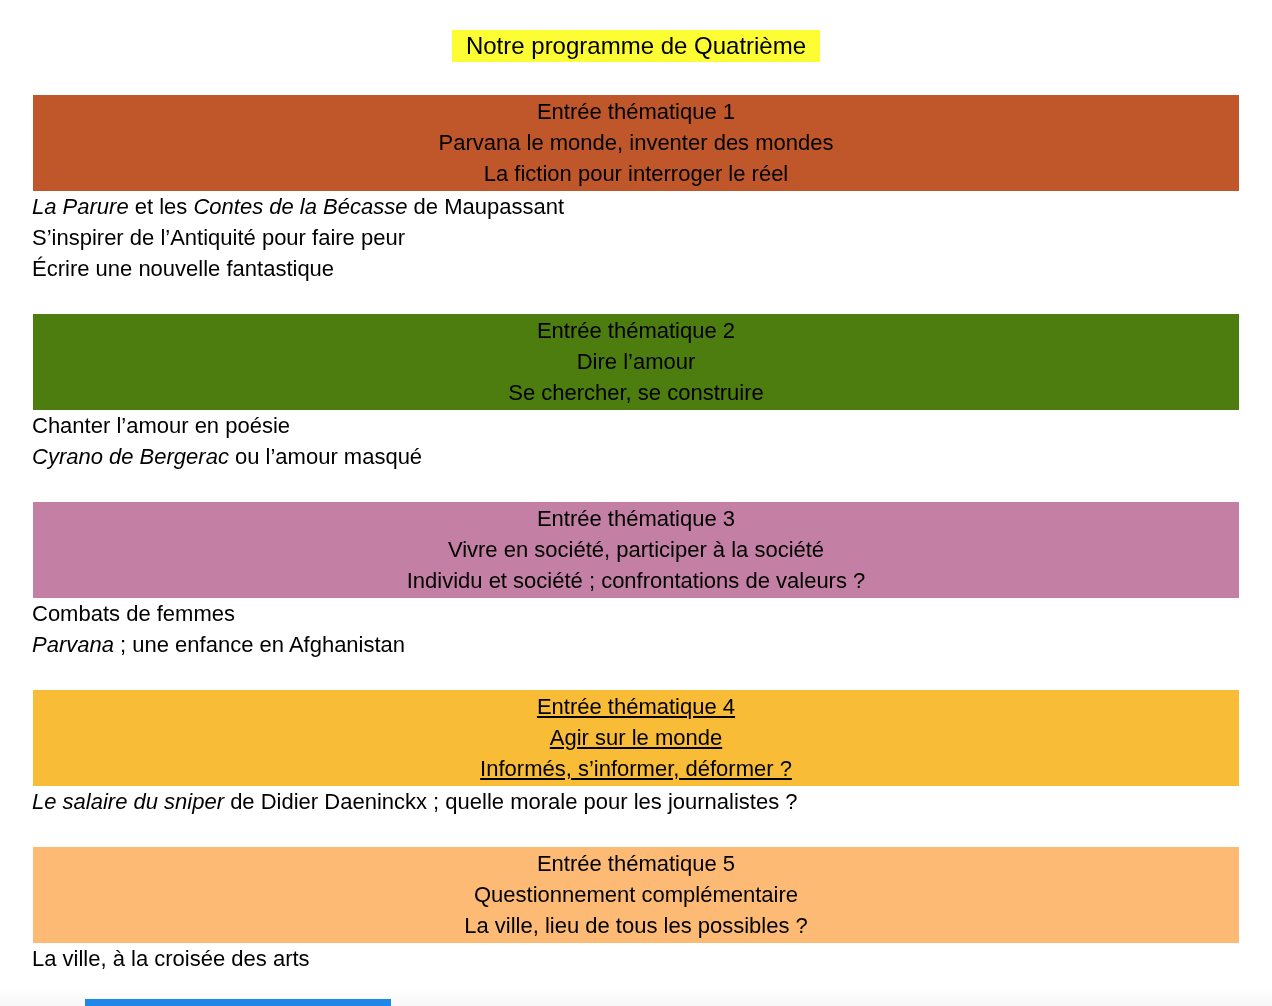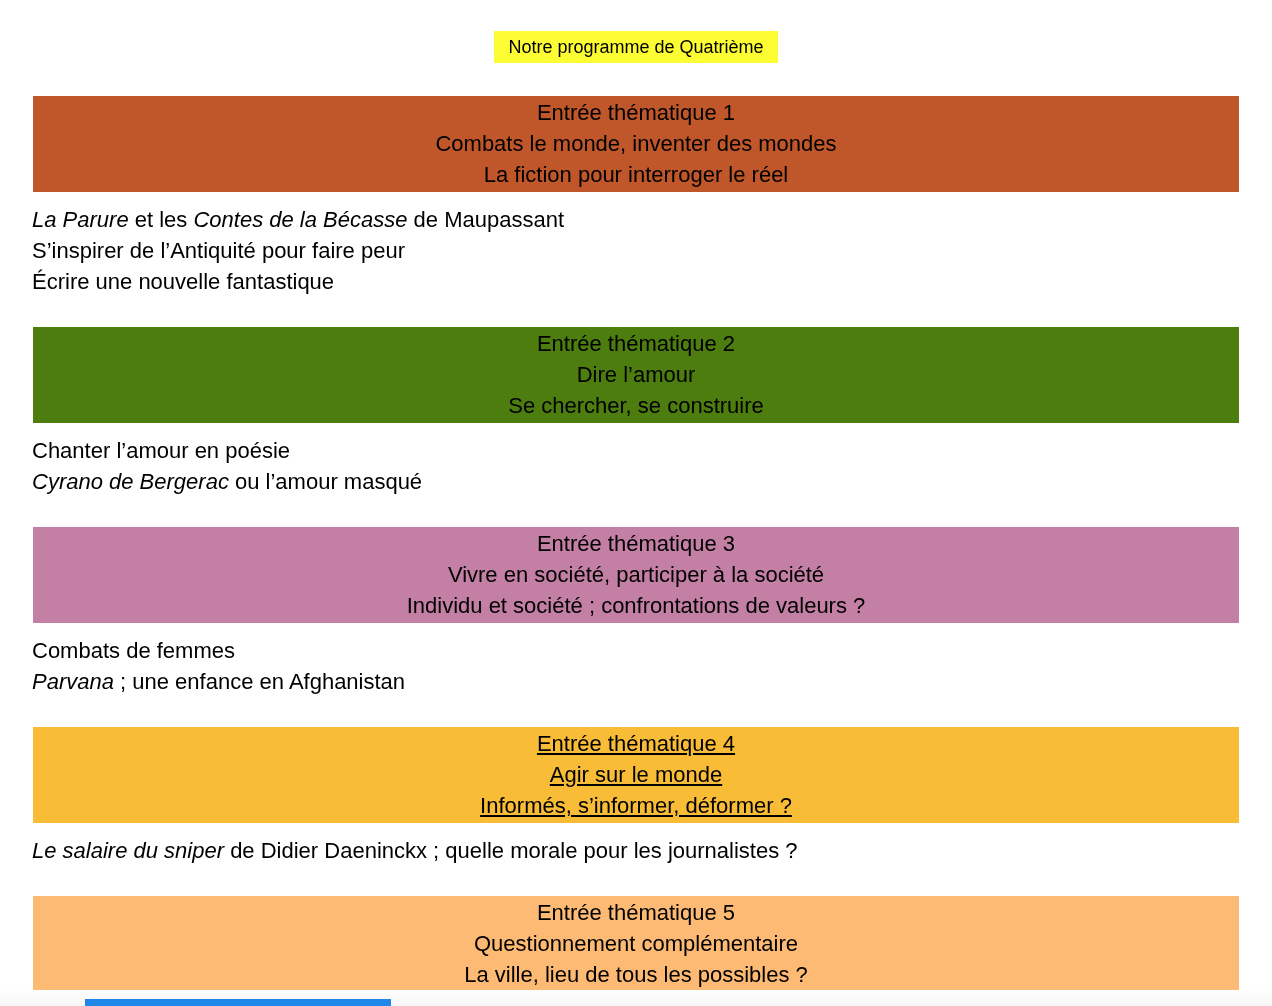--- a/index.html
+++ b/index.html
@@ -14,26 +14,26 @@
     position: relative;
     overflow: hidden;
   }
   .title-row {
     text-align: center;
     padding-top: 30px;
     margin-bottom: 33px;
   }
   .title-highlight {
     display: inline-block;
-    font-size: 18px;
+    font-size: 24px;
     line-height: 32px;
     padding: 0 14px;
   }
   .banner {
-    margin: 12px 33px;
+    margin: 0 33px;
     text-align: center;
     padding: 1px 0 2px 0;
   }
   .banner-line {
     white-space: pre-wrap;
   }
   .section-body {
     padding-left: 32px;
     padding-right: 33px;
     margin-bottom: 30px;
@@ -61,21 +61,21 @@
 <body>
 
 <div class="title-row">
   <span class="title-highlight" style="background: rgb(253, 253, 51);">Notre programme de Quatrième</span>
 </div>
 
 <div id="sections">
     <div class="section">
       <div class="banner" style="background: rgb(192, 87, 42);">
         <div class="banner-line">Entrée thématique 1</div>
-        <div class="banner-line">Combats le monde, inventer des mondes</div>
+        <div class="banner-line">Parvana le monde, inventer des mondes</div>
         <div class="banner-line">La fiction pour interroger le réel</div>
       </div>
       <div class="section-body">
         <div class="body-line"><span class="italic">La Parure</span><span class=""> et les </span><span class="italic">Contes de la Bécasse</span><span class=""> de Maupassant</span></div>
         <div class="body-line"><span class="">S’inspirer de l’Antiquité pour faire peur</span></div>
         <div class="body-line"><span class="">Écrire une nouvelle fantastique</span></div>
       </div>
     </div>
     <div class="section">
       <div class="banner" style="background: #4d7c0f;">

